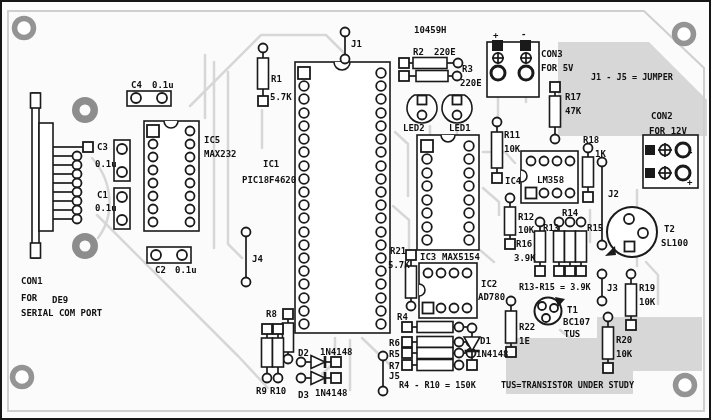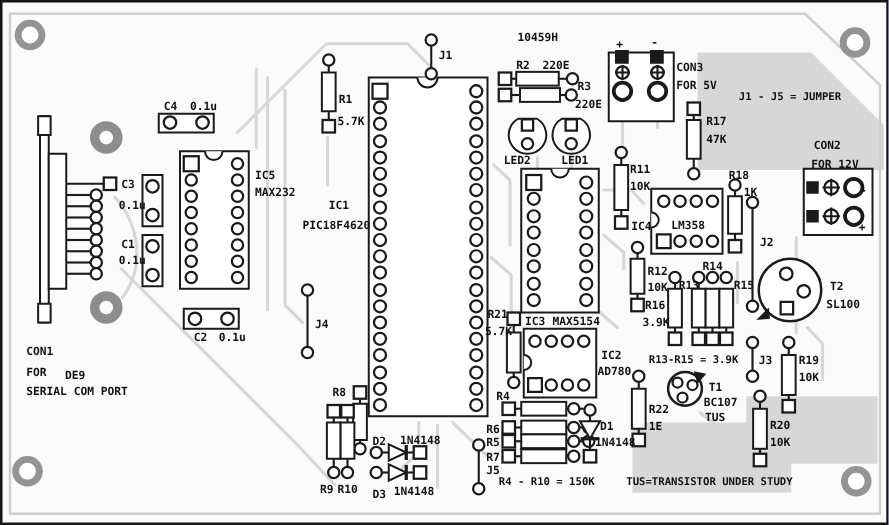--- a/index.html
+++ b/index.html
@@ -1,16 +1,16 @@
 <!DOCTYPE html>
 <html><head>
 <meta charset="utf-8">
 <style>
   html,body{margin:0;padding:0;background:#fff;}
-  .stage{position:relative;width:711px;height:420px;background:#8b5cf6;font-family:"DejaVu Sans Mono",monospace;}
+  .stage{position:relative;width:711px;height:420px;background:#a16207;font-family:"DejaVu Sans Mono",monospace;}
   svg{display:block;}
   .o{fill:#fff;stroke:#1a1a1a;stroke-width:1.6;}
   .p{fill:#fff;stroke:#1a1a1a;stroke-width:1.8;}
   .q{fill:#fff;stroke:#1a1a1a;stroke-width:1.8;}
   .k{fill:#1a1a1a;stroke:none;}
   .w{stroke:#1a1a1a;stroke-width:1.7;fill:none;}
   .tr{stroke:#d7d7d7;fill:none;stroke-width:2.5;stroke-linejoin:round;stroke-linecap:round;}
   .gry{fill:#d7d7d7;stroke:none;}
   .edge{fill:none;stroke:#cfcfcf;stroke-width:2;}
   .hole{fill:#fff;stroke:#949494;stroke-width:5.5;}

